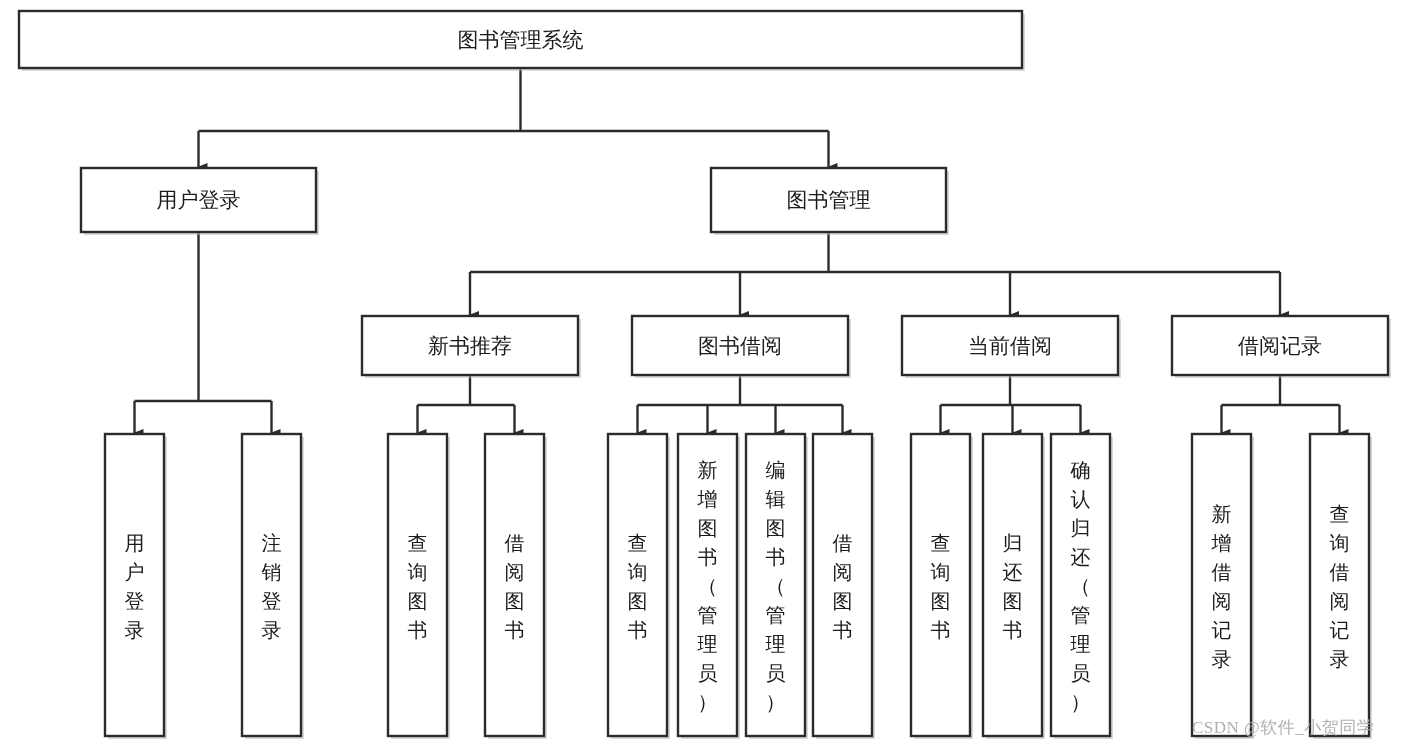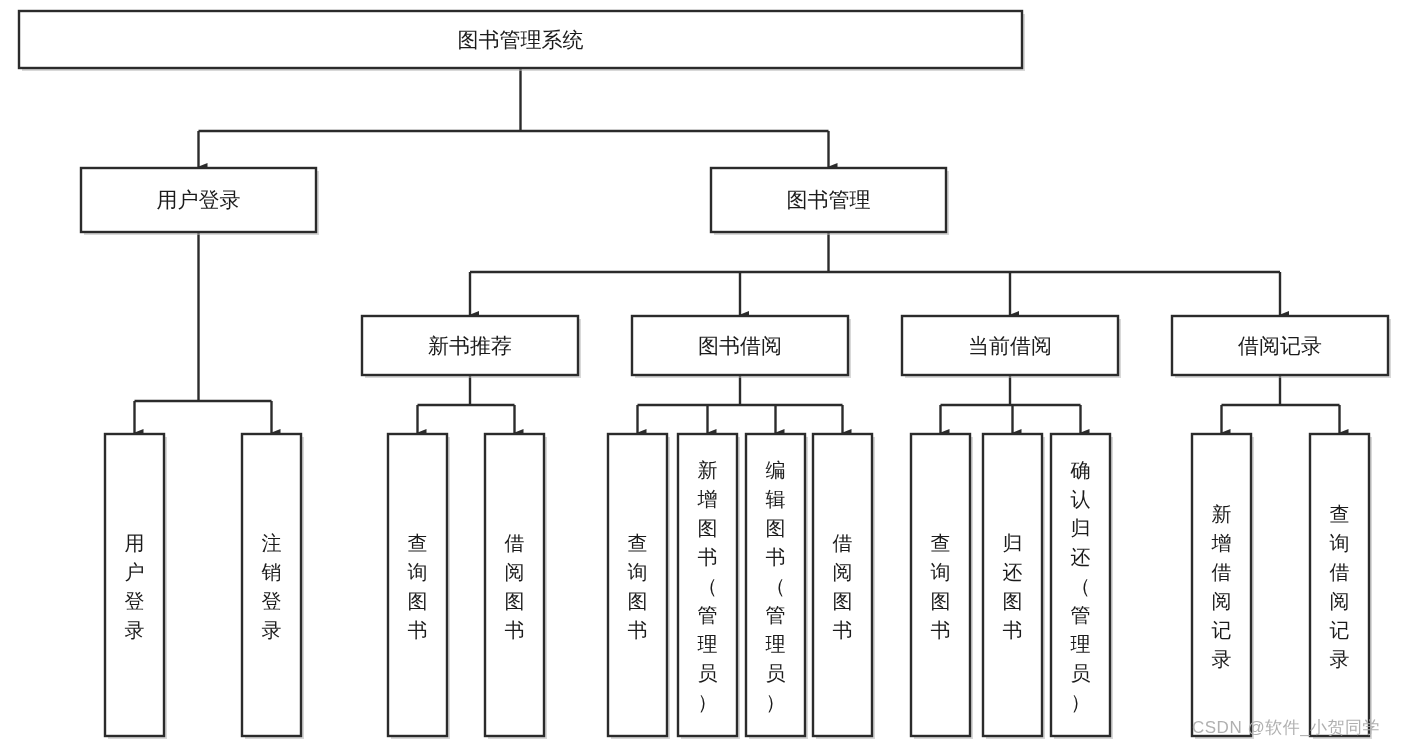--- a/index.html
+++ b/index.html
@@ -49,21 +49,21 @@
   .node-label-v {
     font-family: "DejaVu Sans", "Liberation Sans", sans-serif;
     font-size: 20px;
     fill: #1b1b1b;
     text-anchor: middle;
   }
   .watermark {
     position: absolute;
     left: 1192px;
     top: 716px;
-    font-family: Liberation Sans, sans-serif;
+    font-family: Liberation Serif, serif;
     font-size: 17px;
     color: #b0b0b0;
     white-space: nowrap;
     letter-spacing: 0.5px;
   }
 </style>
 </head>
 <body>
 
 <div id="canvas">

